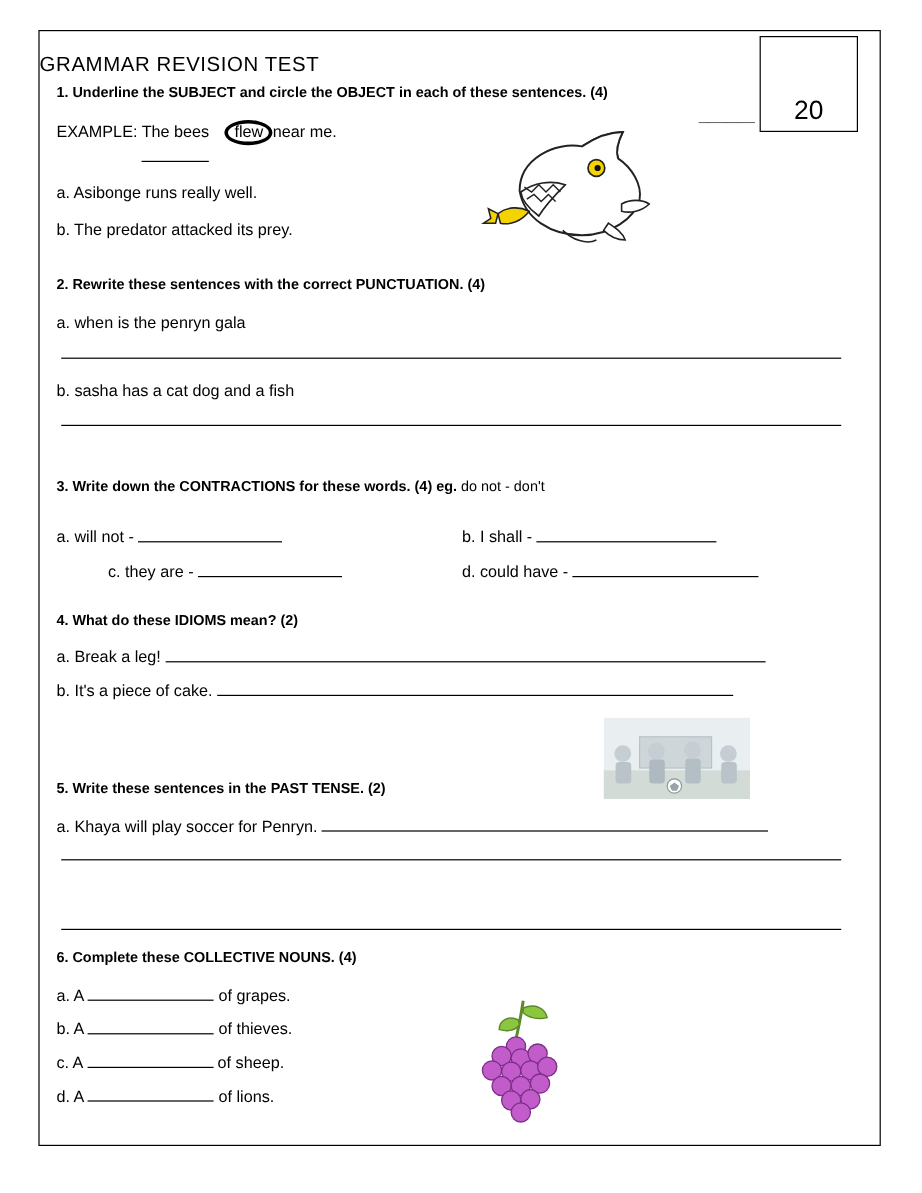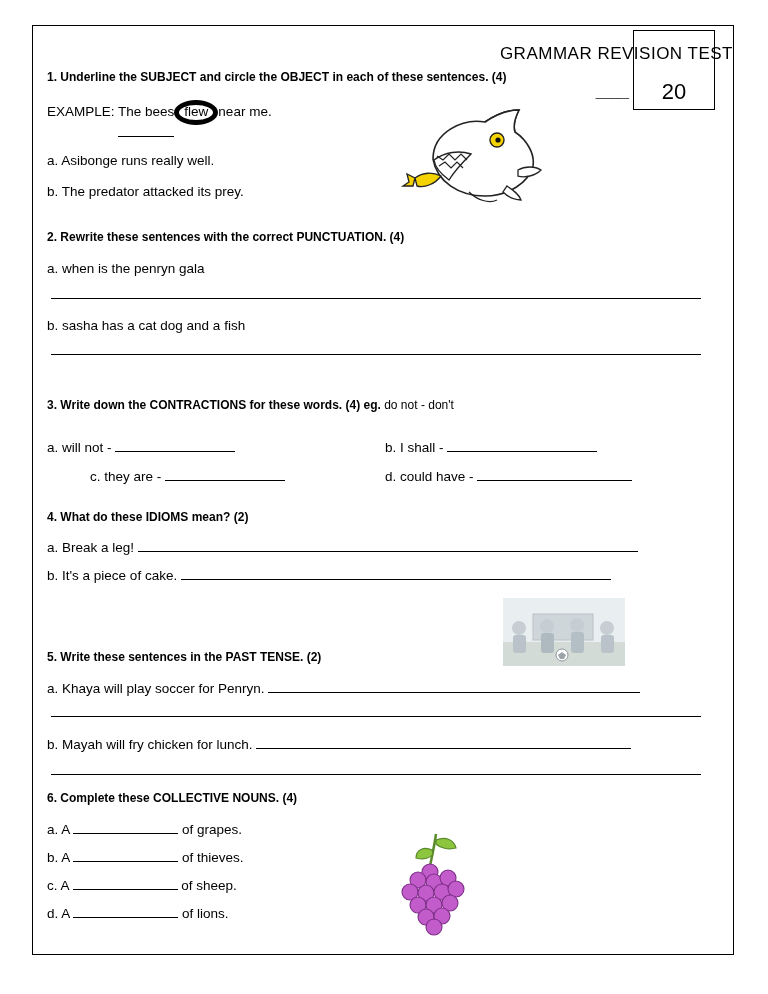--- a/index.html
+++ b/index.html
@@ -29,21 +29,21 @@
     position: relative;
     width: 100%;
     height: 100%;
     padding: 0;
   }
   .title {
     position: absolute;
     left: 0;
     top: 18px;
     width: 100%;
-    text-align: right;
+    text-align: left;
     font-size: 17px;
     letter-spacing: 0.5px;
     font-weight: 400;
   }
   .score-box {
     position: absolute;
     right: 18px;
     top: 4px;
     width: 82px;
     height: 80px;
@@ -76,31 +76,33 @@
     position: absolute;
     border-bottom: 1px solid #000;
     height: 0;
   }
   .example-underline {
     border-bottom: 1px solid #000;
     padding-bottom: 17px;
   }
   .circle-word {
     display: inline-block;
-    border: 5px solid #000000;
+    border: 3px solid #000000;
     border-radius: 50%;
     padding: 0px 5px;
     line-height: 1.1;
+    margin-left: 13px;
   }
   .score-dash {
     position: absolute;
     right: 104px;
     top: 62px;
-    font-size: 10px;
+    font-size: 14px;
     letter-spacing: 0px;
+    font-weight: bold;
   }
   .blank {
     display: inline-block;
     border-bottom: 1px solid #000;
     height: 13px;
   }
   .img-shark {
     position: absolute;
     left: 352px;
     top: 78px;
@@ -238,24 +240,20 @@
 
     <div class="q" style="top:624px; width:600px;">
       <span>5.</span>
       <span>Write these sentences in the PAST TENSE. (2)</span>
     </div>
     <div class="line-text" style="top:653px;">
       <span>a. Khaya will play soccer for Penryn.</span>
       <span class="blank" style="width:372px;"></span>
     </div>
     <div class="rule" style="left:18px; top:690px; width:650px;"></div>
-    <div class="line-text" style="top:709px;">
-      <span>b. Mayah will fry chicken for lunch.</span>
-      <span class="blank" style="width:375px;"></span>
-    </div>
     <div class="rule" style="left:18px; top:748px; width:650px;"></div>
 
     <div class="q" style="top:765px; width:600px;">
       <span>6.</span>
       <span>Complete these COLLECTIVE NOUNS. (4)</span>
     </div>
 
     <div class="line-text" style="top:794px;">
       <span>a.  A</span>
       <span class="blank" style="width:105px;"></span>

